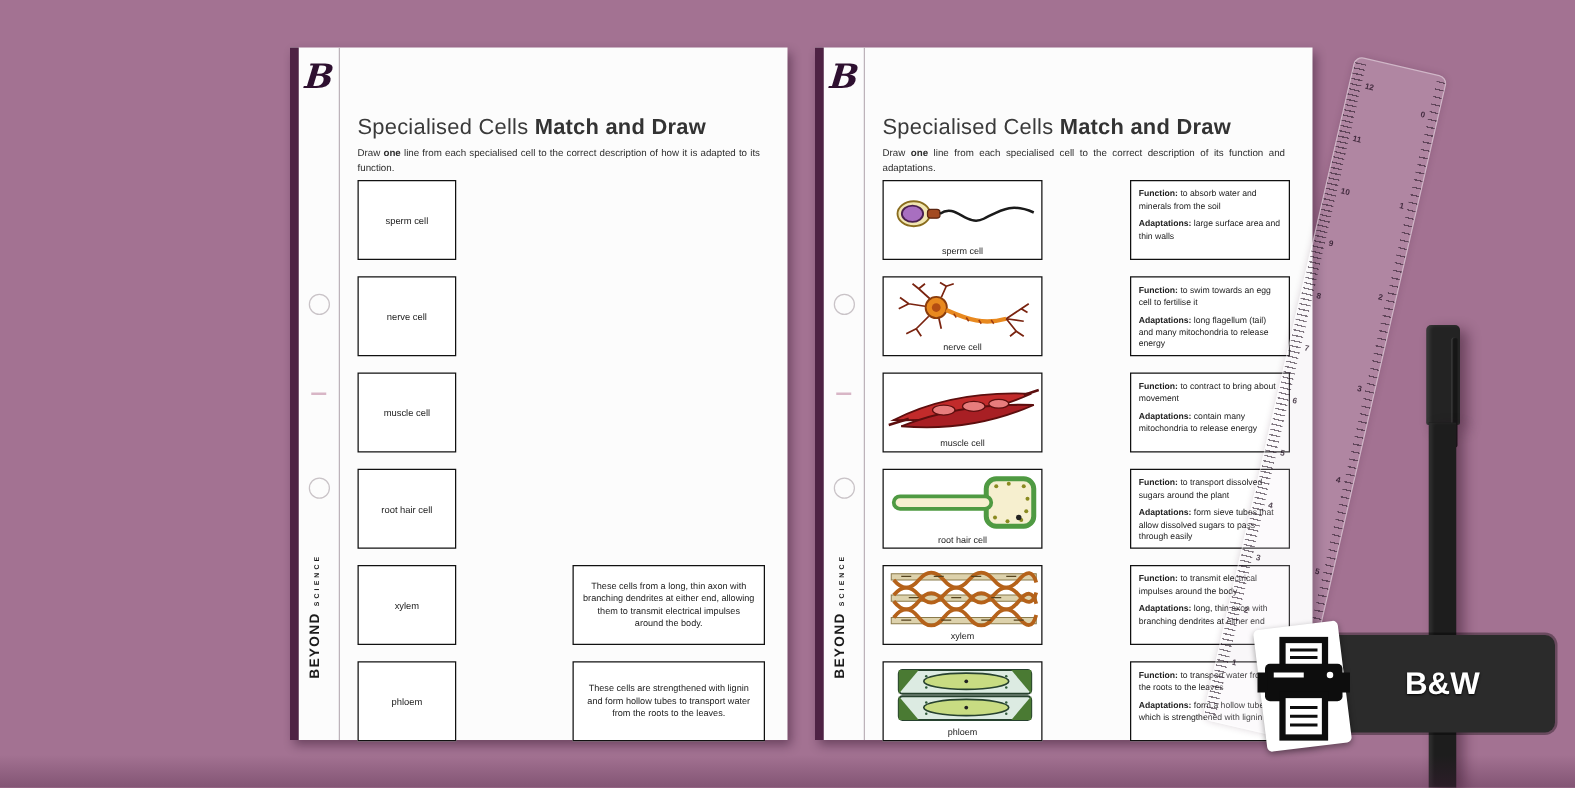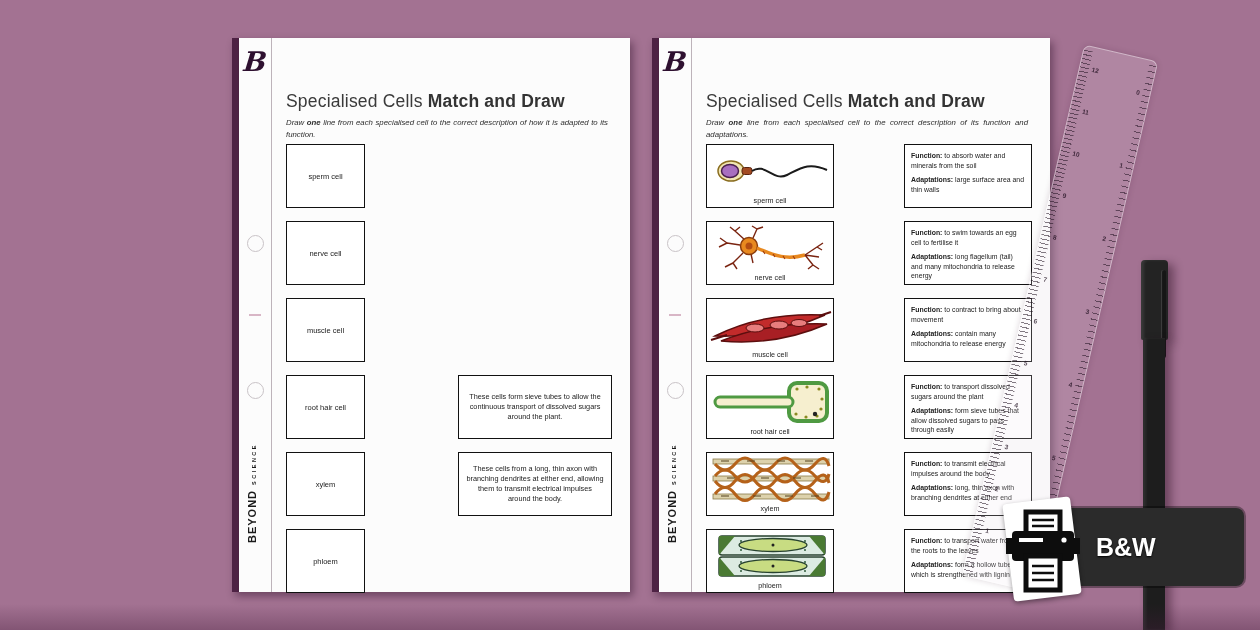--- a/index.html
+++ b/index.html
@@ -30,21 +30,21 @@
   .vertical-brand .rot { transform:rotate(-90deg); white-space:nowrap; display:flex;
     align-items:baseline; gap:5px; }
   .vb-main { font-weight:700; font-size:11px; letter-spacing:1px; color:#1a1a1a; }
   .vb-sub { font-weight:700; font-size:5.5px; letter-spacing:2.5px; color:#1a1a1a; }
 
   .content { position:absolute; left:40px; top:0; right:0; bottom:0;margin-top:36px; }
   .ws-title { position:absolute; top:17px; left:14px; font-size:17.5px; color:#3a3a3a;
     letter-spacing:0.2px; white-space:nowrap; }
   .ws-title b { font-weight:700; color:#333; }
   .ws-sub { position:absolute; top:43px; left:14px; right:22px; font-size:7.8px;
-    line-height:1.5; color:#2d2d2d; text-align:justify;font-style:italic; }
+    line-height:1.5; color:#2d2d2d; text-align:justify; }
   .rows { position:absolute; top:70px; left:14px; right:18px; display:flex;
     flex-direction:column; gap:13px; }
   .row { display:flex; justify-content:space-between; height:64px; }
 
   
   .cell-box { width:79px; height:64px; border:1.6px solid #111; background:#fff;
     display:flex; align-items:center; justify-content:center; font-size:7.5px; color:#222; }
   .desc-box { width:154px; height:64px; border:1.6px solid #111; background:#fff;
     display:flex; align-items:center; justify-content:center; text-align:center;
     font-size:7.3px; line-height:1.4; color:#222; padding:4px 7px; }
@@ -79,21 +79,21 @@
   .pen .clip { position:absolute; left:20px; top:10px; width:5px; height:88px; background:#161616;
     border-radius:2px; box-shadow:inset 1px 0 1px rgba(255,255,255,0.18); }
   .pen .body { position:absolute; left:2px; top:78px; width:22px; height:292px; background:#1d1d1d;
     box-shadow:inset 3px 0 3px rgba(255,255,255,0.08), 6px 4px 10px rgba(40,10,30,0.45); }
 
   
   .badge { position:absolute; left:1030px; top:508px; width:214px; height:78px;
     background:#2b2b2b; border-radius:8px; box-shadow:0 0 0 2px rgba(0,0,0,0.35);
     display:flex; flex-direction:column; justify-content:center; padding-left:66px; }
   .badge .l1 { font-size:25px; font-weight:700; color:#fff; line-height:1.05;
-    text-shadow:0 1px 2px #000; }
+    text-shadow:0 1px 2px #000;margin-left:28px; }
   .badge .l2 { font-size:22px; color:#fff; line-height:1.1; text-shadow:0 1px 2px #000;
     letter-spacing:0.2px; }
   .printer-wrap { position:absolute; left:1002px; top:498px; width:86px; height:104px; }
   .printer-paper { position:absolute; left:6px; top:2px; width:68px; height:98px; background:#fff;
     transform:rotate(-7deg); border-radius:4px; box-shadow:0 2px 5px rgba(0,0,0,0.4); }
 </style>
 </head>
 <body>
 
 <div class="page left">
@@ -119,28 +119,28 @@
         <div class="cell-box">sperm cell</div>
       </div>
       <div class="row">
         <div class="cell-box">nerve cell</div>
       </div>
       <div class="row">
         <div class="cell-box">muscle cell</div>
       </div>
       <div class="row">
         <div class="cell-box">root hair cell</div>
-        <div class="desc-box">These cells form sieve tubes to allow the continuous transport of dissolved sugars around the plant.</div>
       </div>
       <div class="row">
         <div class="cell-box">xylem</div>
         <div class="desc-box">These cells from a long, thin axon with branching dendrites at either end, allowing them to transmit electrical impulses around the body.</div>
       </div>
       <div class="row">
         <div class="cell-box">phloem</div>
+        <div class="desc-box">These cells are strengthened with lignin and form hollow tubes to transport water from the roots to the leaves.</div>
       </div>
     </div>
   </div>
 </div>
 
 <div class="page right">
   <div class="edge-strip"></div>
   <div class="brand-b">B</div>
   <div class="hole h1"></div>
   <div class="mid-dash"></div>

